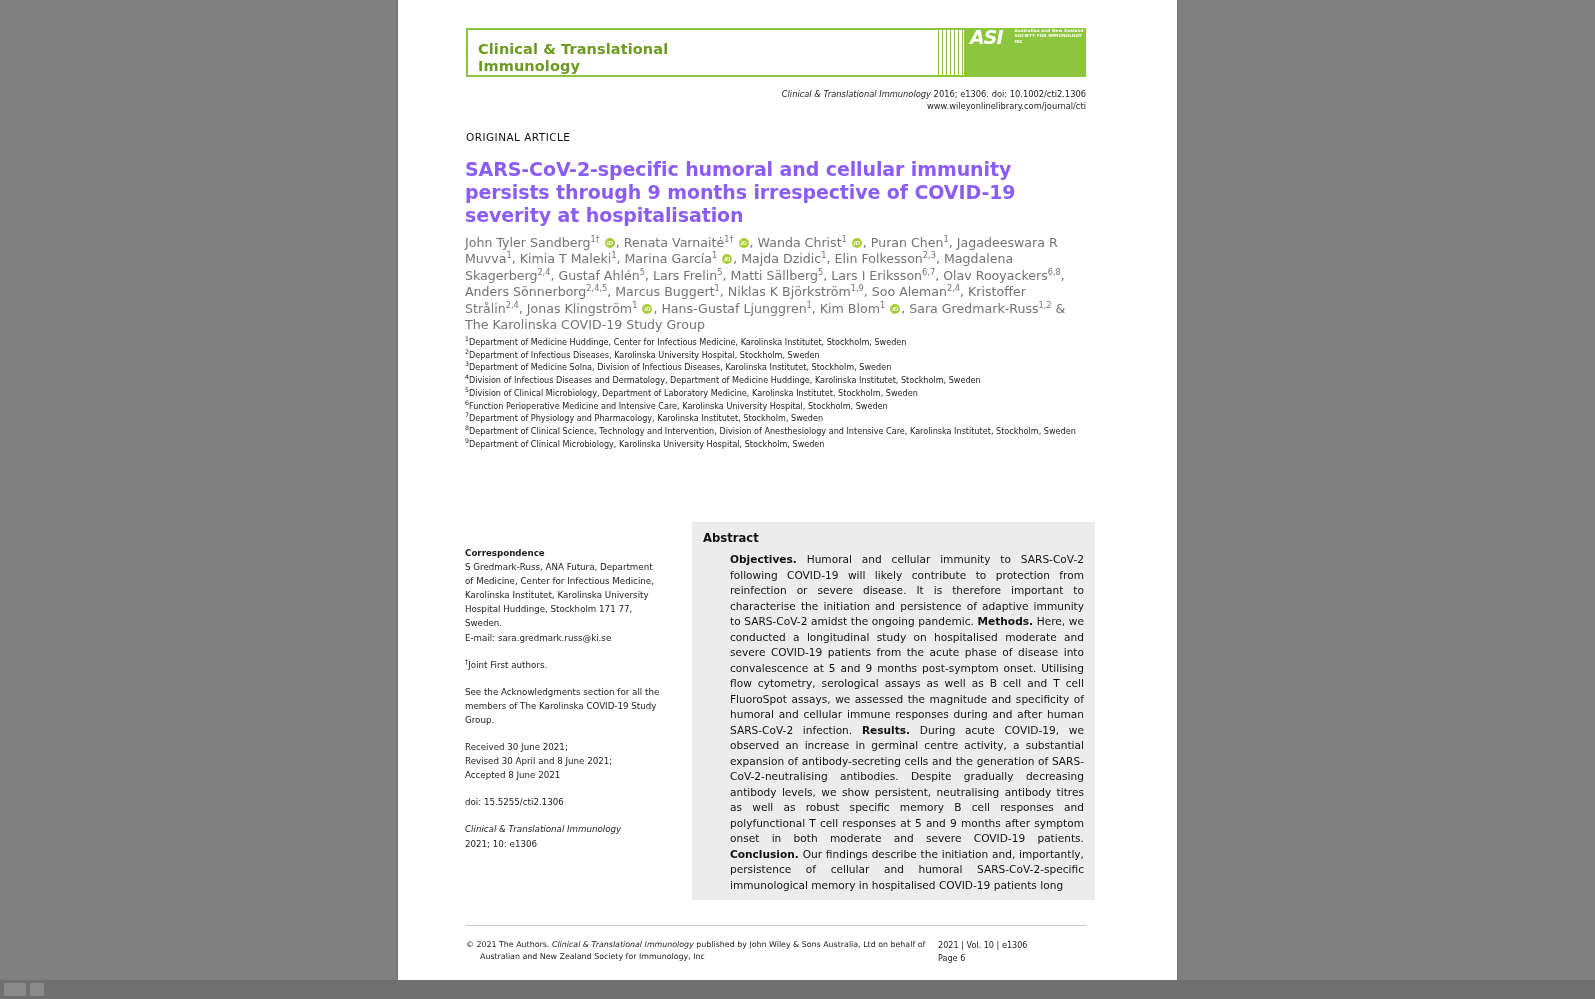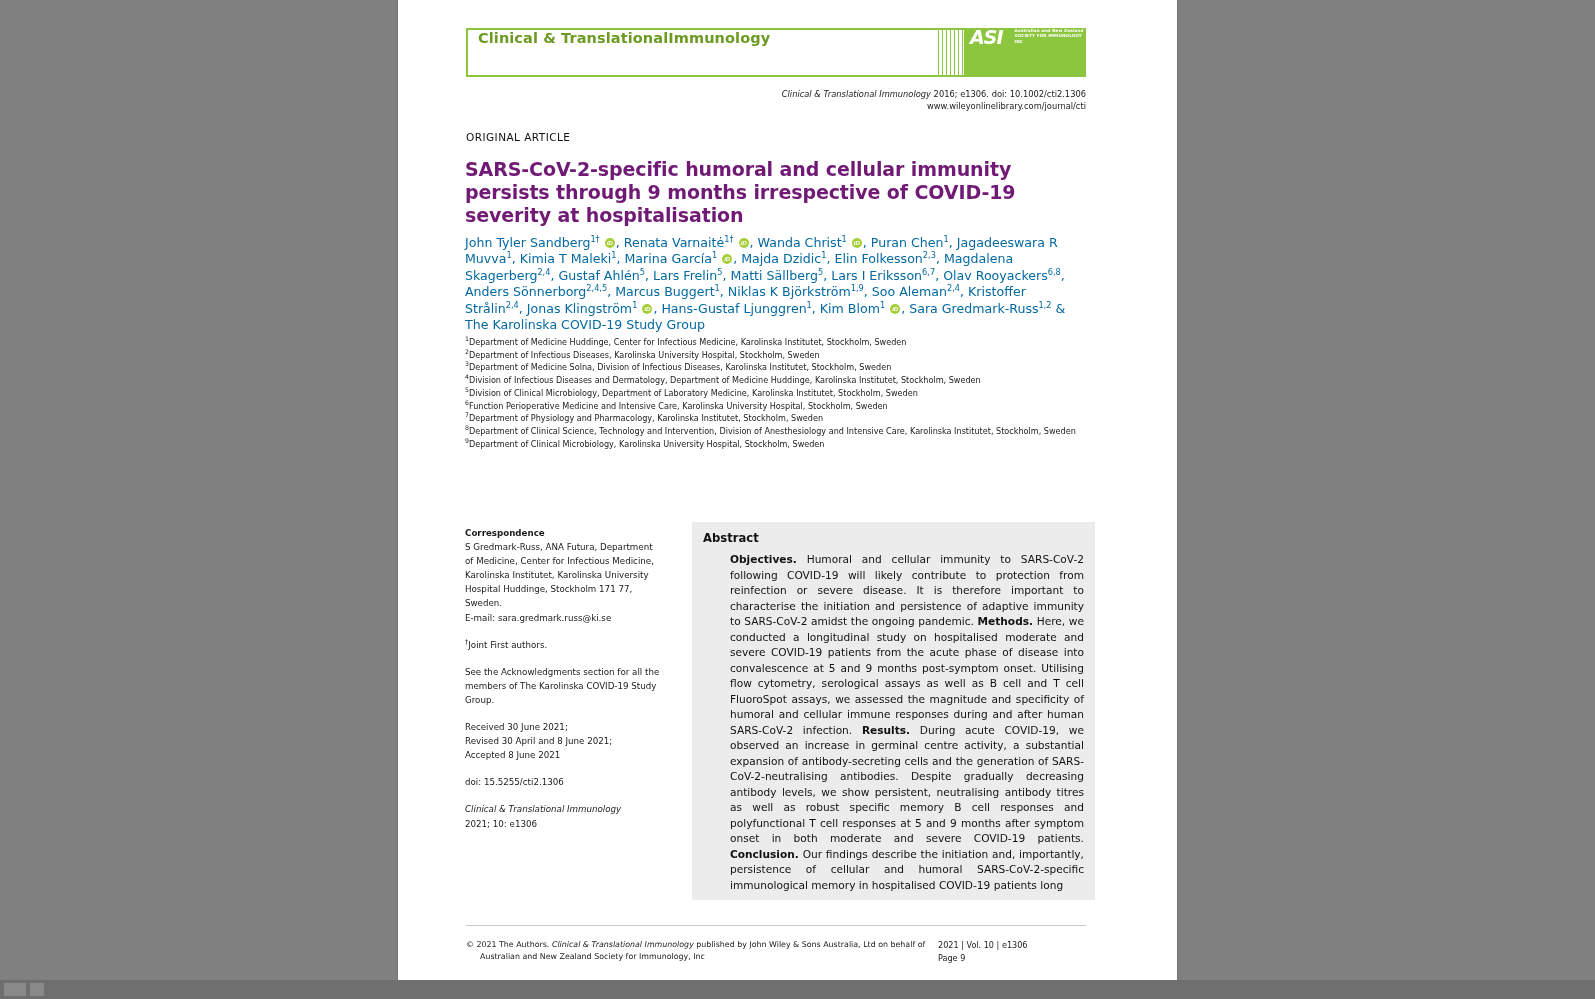--- a/index.html
+++ b/index.html
@@ -40,22 +40,22 @@
     height: 49px;
     display: flex;
     background: #8cc63e;
   }
   .masthead-title {
     flex: 1 1 auto;
     background: #ffffff;
     border: 2px solid #8cc63e;
     border-right: none;
     display: flex;
-    flex-direction: row;
-    justify-content: flex-start;
+    flex-direction: column;
+    justify-content: flex-end;
     padding-left: 10px;
   }
   .masthead-title span {
     display: block;
     color: #6d9a21;
     font-weight: bold;
     font-size: 14.5px;
     line-height: 1.18;
     letter-spacing: 0.1px;
   }
@@ -117,33 +117,33 @@
 
   
   .paper-title {
     position: absolute;
     left: 67px;
     top: 158px;
     width: 618px;
     font-size: 19px;
     font-weight: bold;
     line-height: 1.22;
-    color: #701a75;
+    color: #8b5cf6;
     letter-spacing: -0.1px;
   }
 
   
   .authors {
     position: absolute;
     left: 67px;
     top: 235px;
     width: 622px;
     font-size: 12.6px;
     line-height: 1.31;
-    color: #0369a1;
+    color: #737373;
   }
   .authors sup { font-size: 8.2px; vertical-align: super; line-height: 0; }
   .orcid {
     display: inline-block;
     width: 10px; height: 10px;
     border-radius: 50%;
     background: #a6ce39;
     position: relative;
     vertical-align: -1px;
     margin: 0 1px;
@@ -169,21 +169,21 @@
     font-size: 8.1px;
     line-height: 1.57;
     color: #1a1a1a;
   }
   .affiliations sup { font-size: 6.2px; vertical-align: super; line-height: 0; }
 
   
   .corr-col {
     position: absolute;
     left: 67px;
-    top: 526px;
+    top: 546px;
     width: 196px;
     font-size: 8.7px;
     line-height: 1.62;
     color: #1a1a1a;
   }
   .corr-col .head { font-weight: bold; margin-bottom: 2px; }
   .corr-col p { margin: 0 0 13px 0; }
   .corr-col sup { font-size: 6.5px; vertical-align: super; line-height: 0; }
   .corr-col .it { font-style: italic; }
 
@@ -322,21 +322,21 @@
       <div class="abstract-body"><b>Objectives.</b> Humoral and cellular immunity to SARS-CoV-2 following COVID-19 will likely contribute to protection from reinfection or severe disease. It is therefore important to characterise the initiation and persistence of adaptive immunity to SARS-CoV-2 amidst the ongoing pandemic. <b>Methods.</b> Here, we conducted a longitudinal study on hospitalised moderate and severe COVID-19 patients from the acute phase of disease into convalescence at 5 and 9 months post-symptom onset. Utilising flow cytometry, serological assays as well as B cell and T cell FluoroSpot assays, we assessed the magnitude and specificity of humoral and cellular immune responses during and after human SARS-CoV-2 infection. <b>Results.</b> During acute COVID-19, we observed an increase in germinal centre activity, a substantial expansion of antibody-secreting cells and the generation of SARS-CoV-2-neutralising antibodies. Despite gradually decreasing antibody levels, we show persistent, neutralising antibody titres as well as robust specific memory B cell responses and polyfunctional T cell responses at 5 and 9 months after symptom onset in both moderate and severe COVID-19 patients. <b>Conclusion.</b> Our findings describe the initiation and, importantly, persistence of cellular and humoral SARS-CoV-2-specific immunological memory in hospitalised COVID-19 patients long</div>
     </div>
 
     <div class="footer-rule"></div>
     <div class="footer-left">
       <span>© 2021 The Authors. </span><span class="it">Clinical &amp; Translational Immunology</span><span> published by John Wiley &amp; Sons Australia, Ltd on behalf of</span><br>
       <span style="margin-left:14px">Australian and New Zealand Society for Immunology, Inc</span>
     </div>
     <div class="footer-right">
       <div>2021 | Vol. 10 | e1306</div>
-      <div>Page 9</div>
+      <div>Page 6</div>
     </div>
 
   </div>
 </div>
 
 <div class="taskbar">
   <div class="tb-item" style="left:4px;width:22px"></div>
   <div class="tb-item" style="left:30px;width:14px"></div>
 </div>
 

